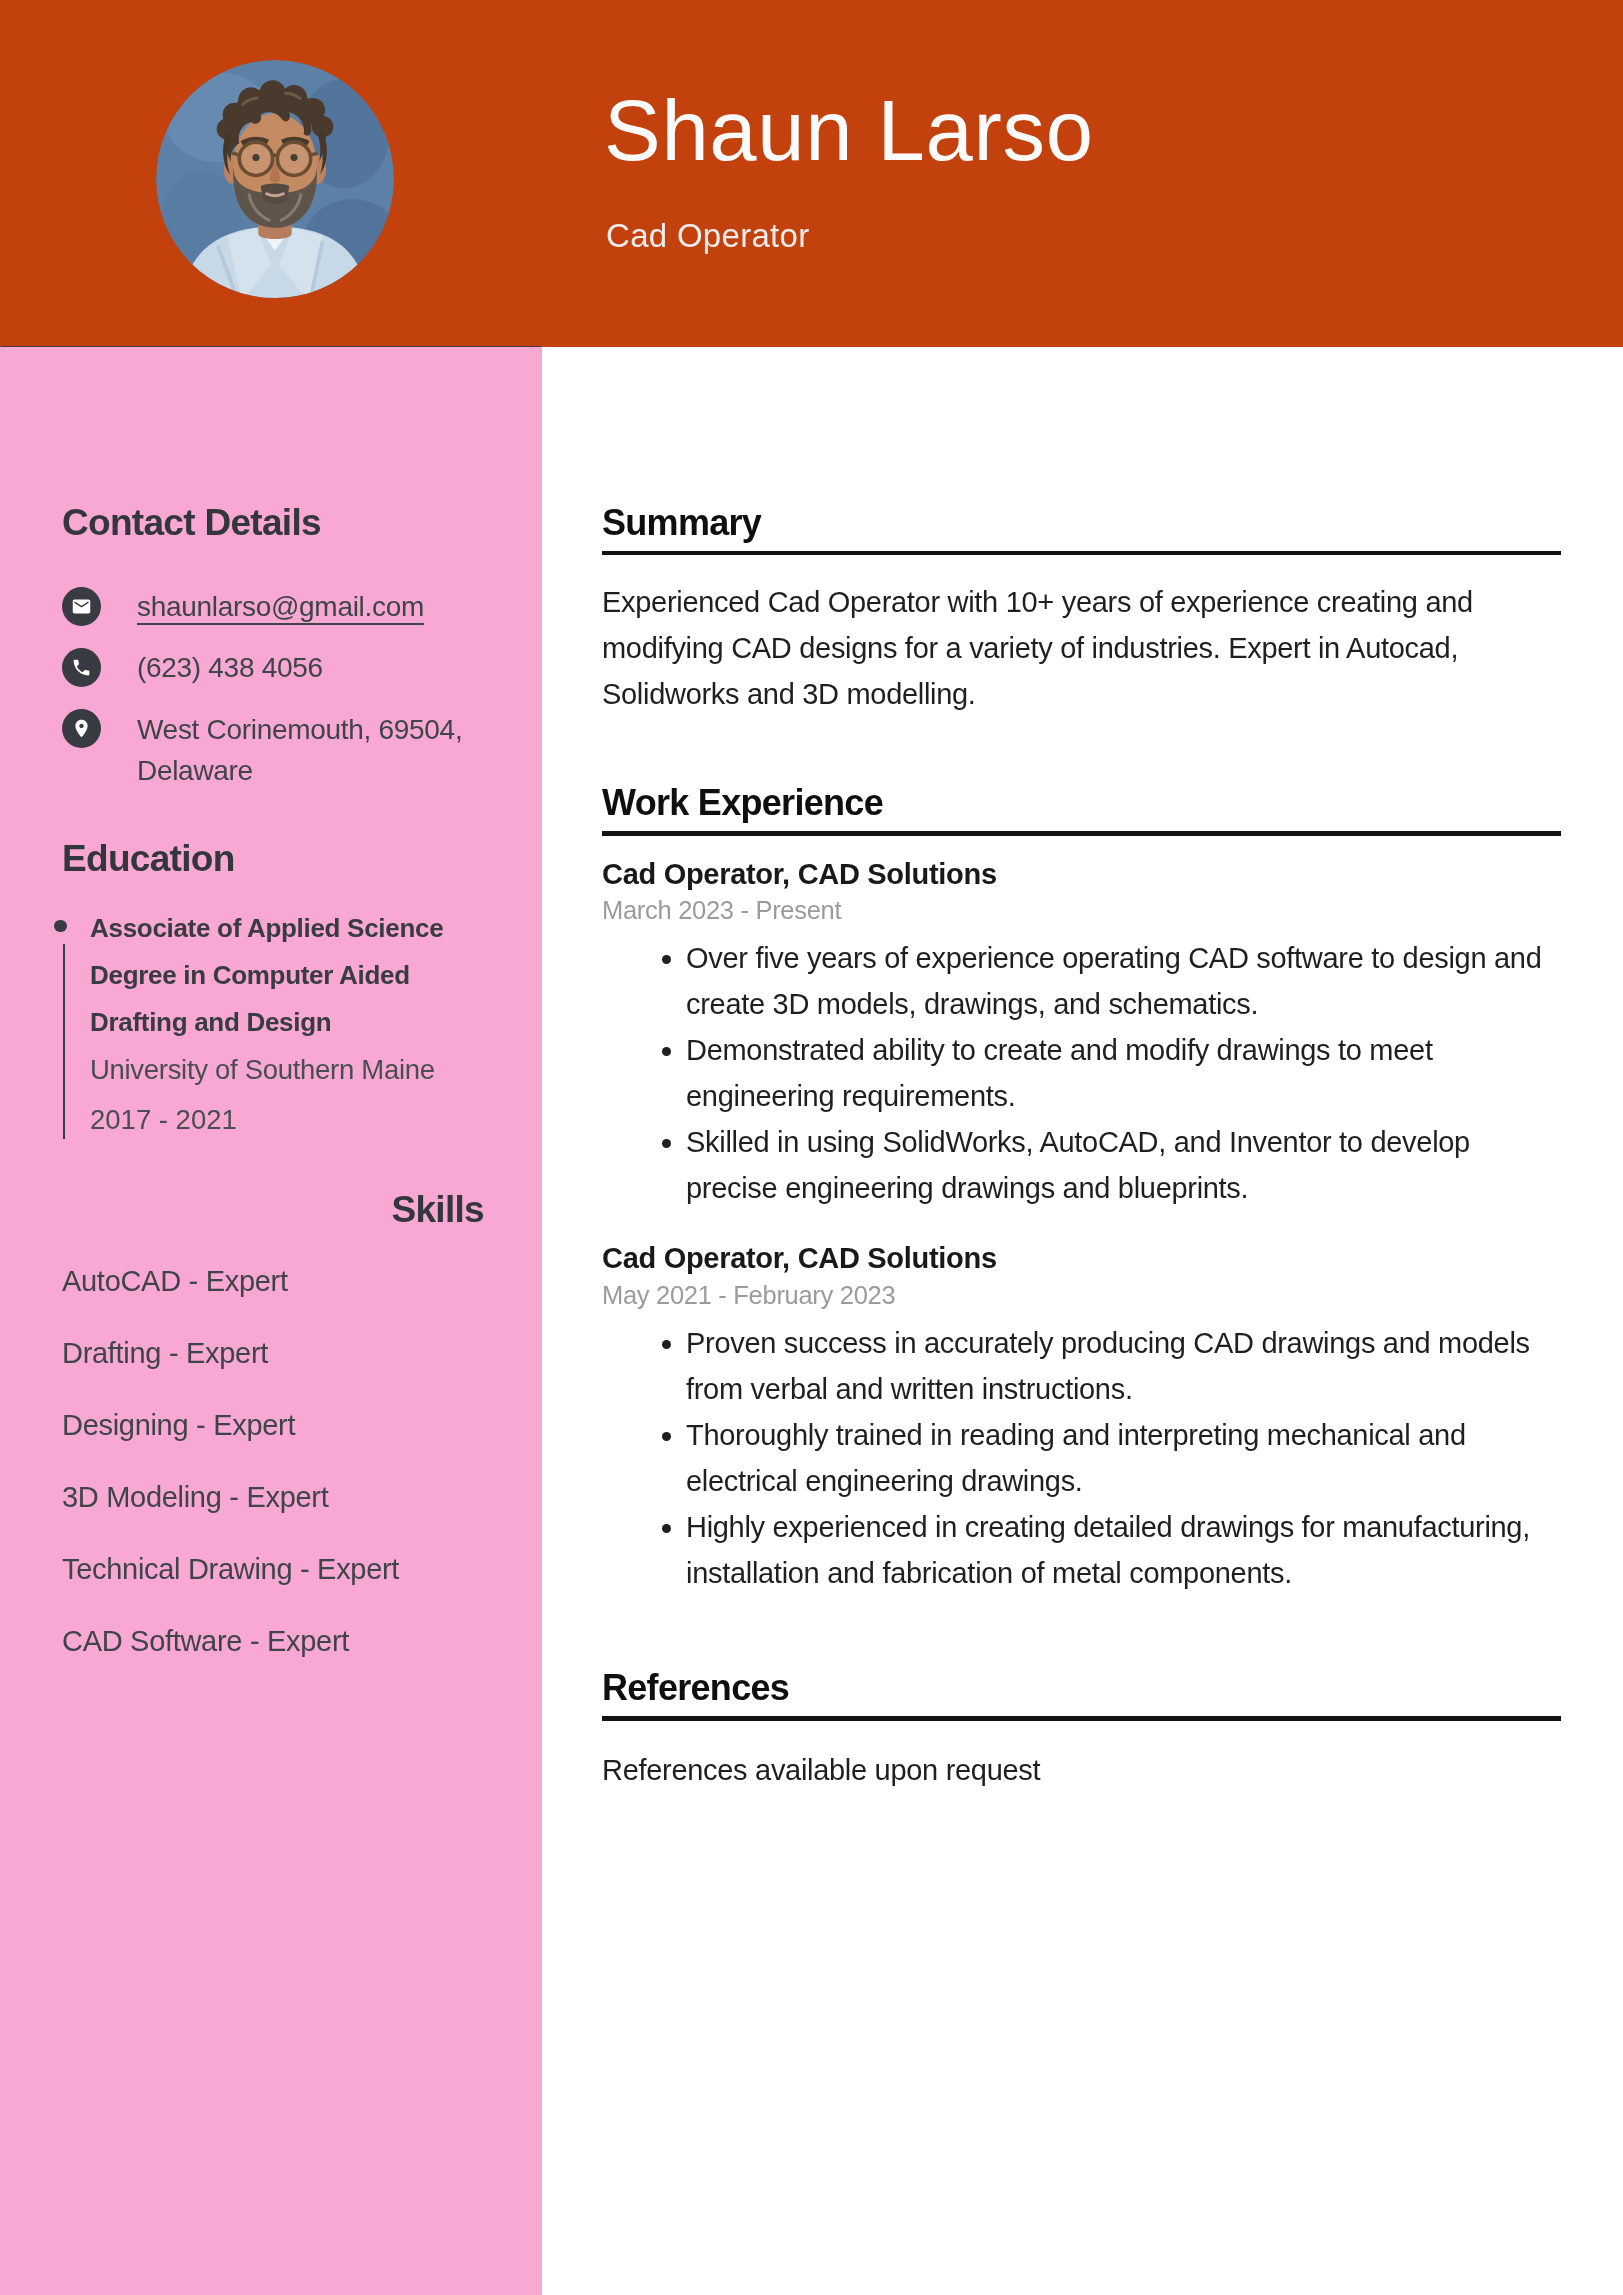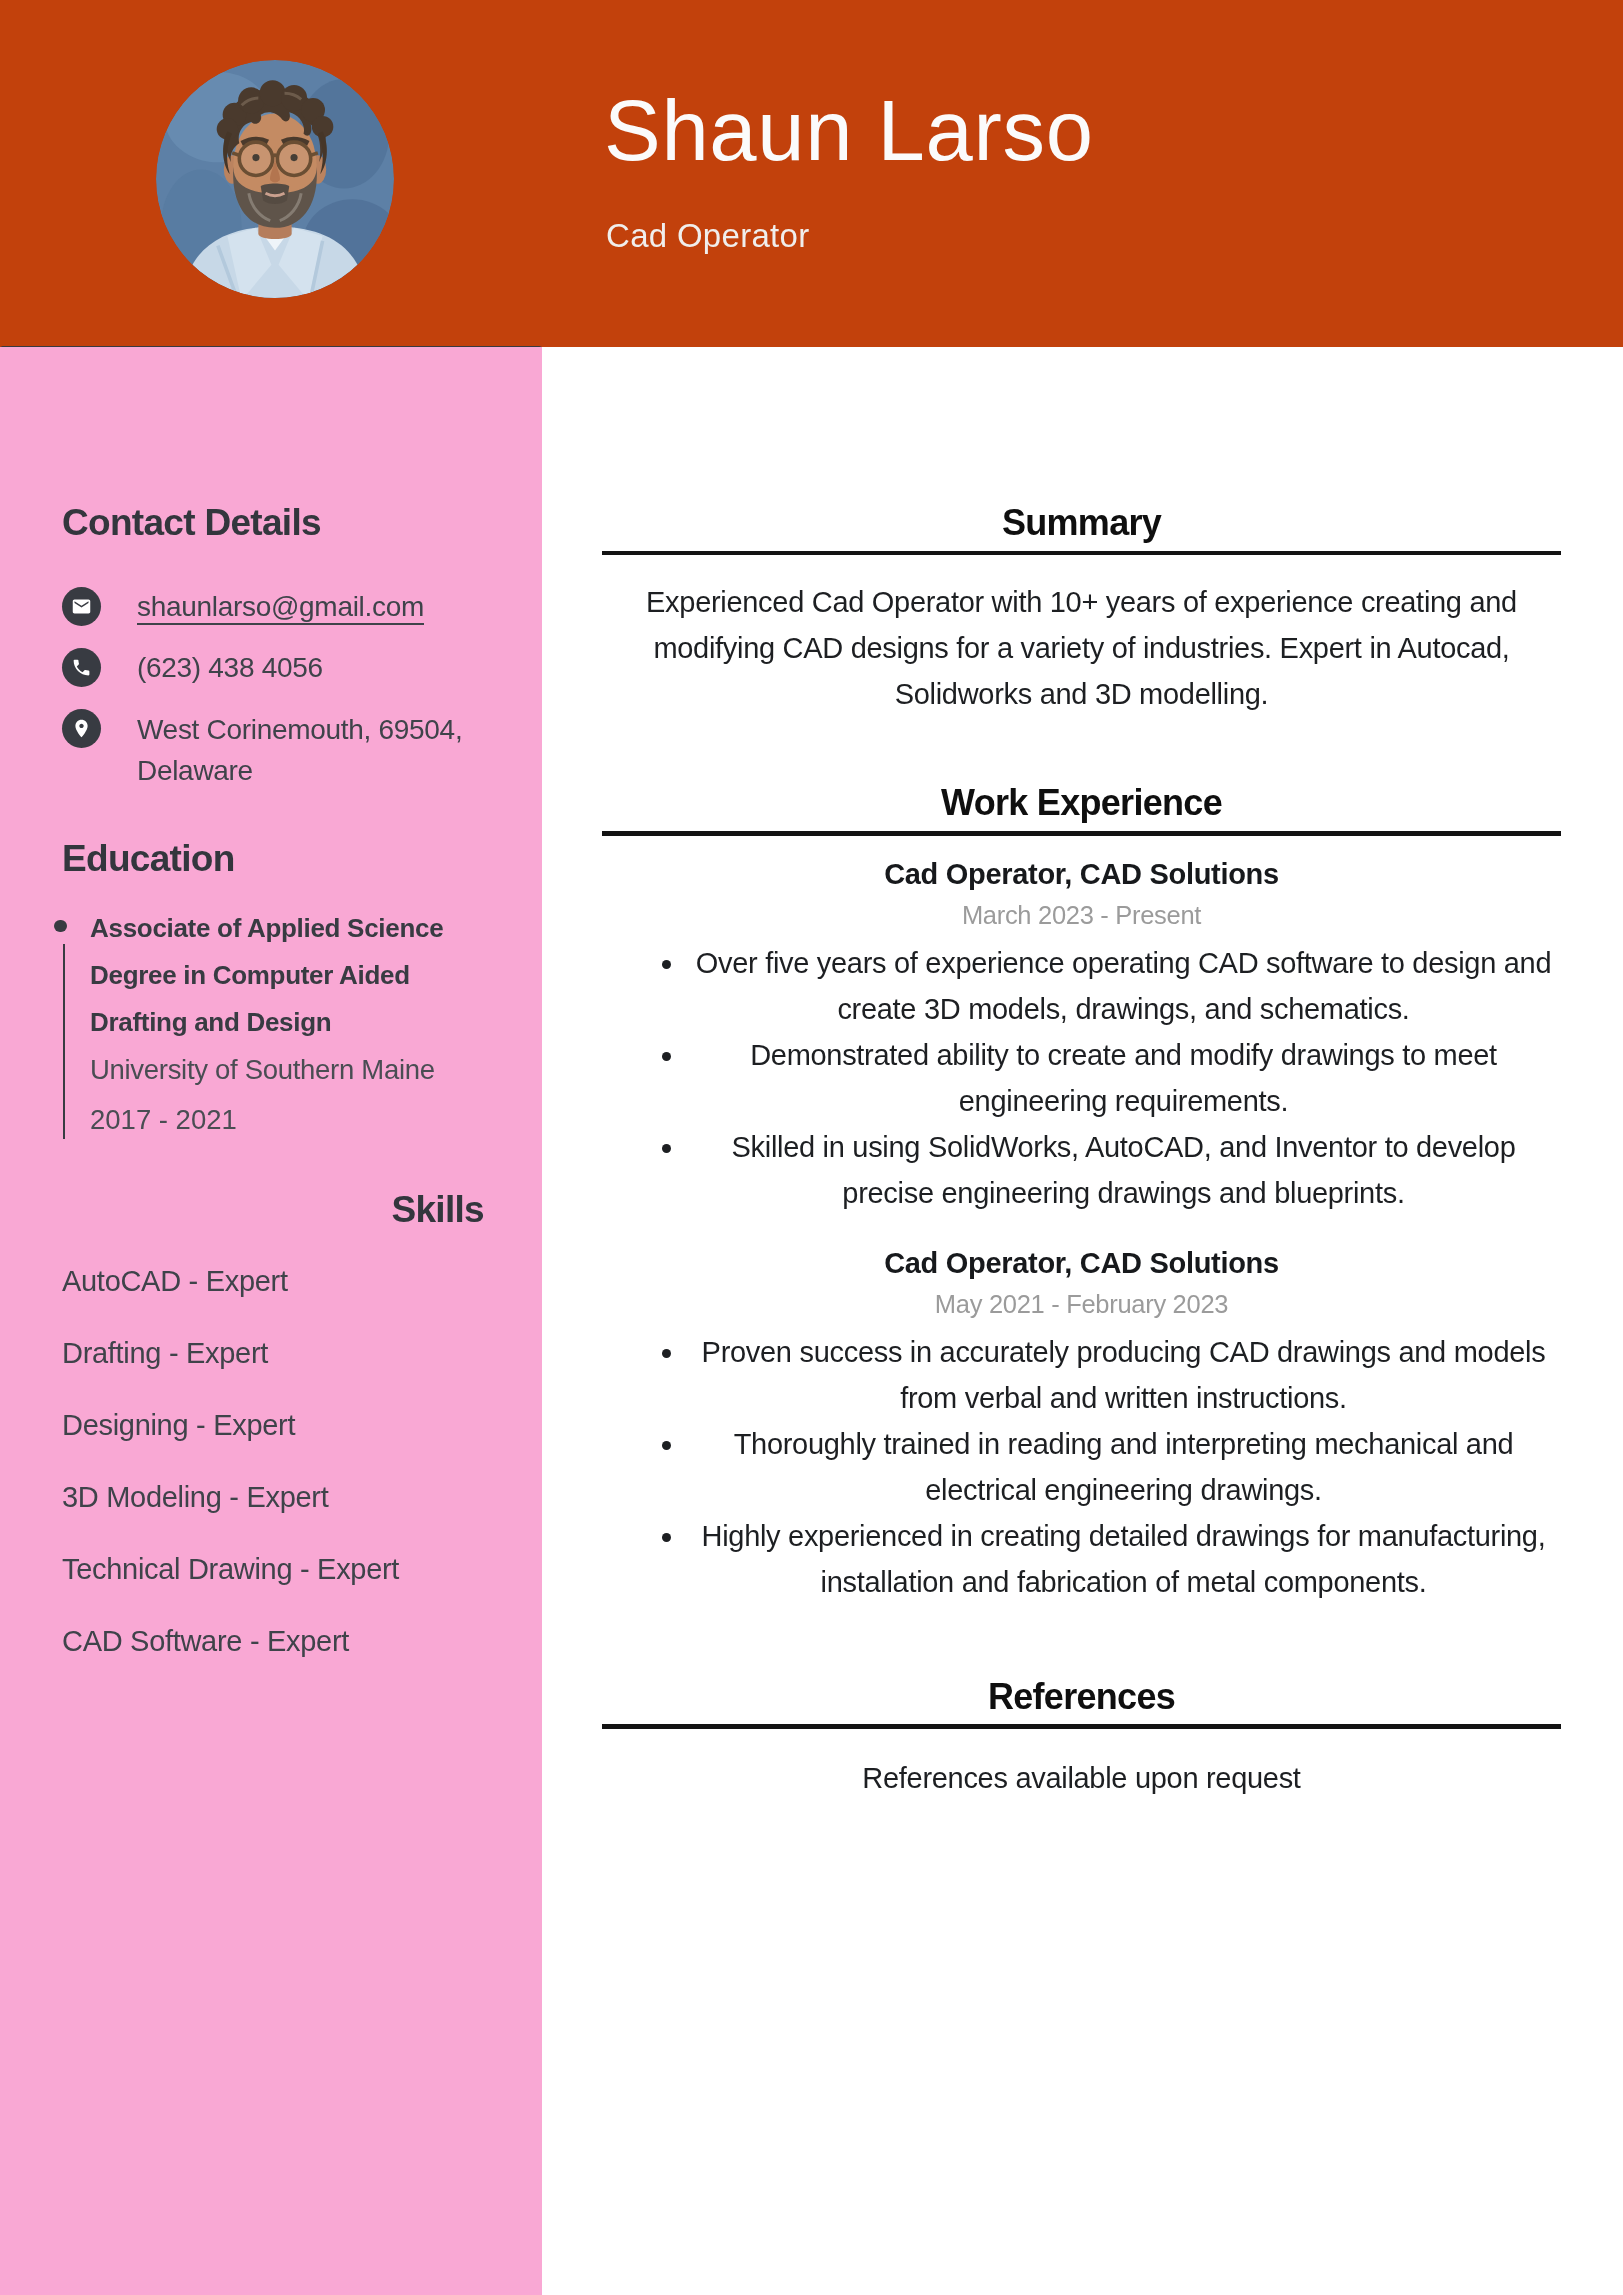--- a/index.html
+++ b/index.html
@@ -69,33 +69,33 @@
   .edu-degree { font-size: 26px; font-weight: 700; color: #383B42; line-height: 47px; letter-spacing: -0.3px; }
   .edu-school { font-size: 27.5px; font-weight: 400; color: #4A4D53; line-height: 47px; letter-spacing: -0.3px; }
   .edu-dates  { font-size: 27.5px; font-weight: 400; color: #4A4D53; line-height: 47px; margin-top: 2.6px; }
 
   .skills-list { margin-top: 34px; }
   .skill-item { font-size: 29px; color: #3F434A; line-height: 33px; margin-bottom: 39px; letter-spacing: -0.3px; }
 
   
   .main {
     position: absolute; left: 542px; top: 347px; right: 0; bottom: 0;
-    background: #ffffff; padding: 155px 62px 8px 60px; text-align: center;
+    background: #ffffff; padding: 155px 62px 8px 60px;
   }
   .main-heading {
     margin: 0 0 7.9px 0; font-size: 36px; font-weight: 700; color: #0F0F0F;
     letter-spacing: -0.7px; line-height: 41px;
   }
   .rule { height: 4.6px; background: #131313; }
   .summary-text { margin: 23.6px 0 0 0; font-size: 29px; line-height: 46px; color: #1D1F22; letter-spacing: -0.3px; }
 
   .work-section { margin-top: 65px; }
   .job { margin-top: 21px; }
   .job + .job { margin-top: 30px; }
-  .job-title { margin: 8px; font-size: 29px; font-weight: 700; color: #17191C; line-height: 35px; letter-spacing: -0.3px; }
+  .job-title { margin: 0; font-size: 29px; font-weight: 700; color: #17191C; line-height: 35px; letter-spacing: -0.3px; }
   .job-dates { margin: 3.9px 0 0 0; font-size: 25.5px; color: #9B9B9B; line-height: 31px; letter-spacing: -0.3px; }
   .job-bullets { margin: 9px 0 0 0; padding-left: 84px; }
   .job-bullets li { font-size: 29px; line-height: 46px; color: #1D1F22; letter-spacing: -0.3px; }
 
   .references-section { margin-top: 71px; }
   .references-text { margin: 26px 0 0 0; font-size: 29px; line-height: 46px; color: #1D1F22; letter-spacing: -0.3px; }
 </style>
 </head>
 <body>
 

